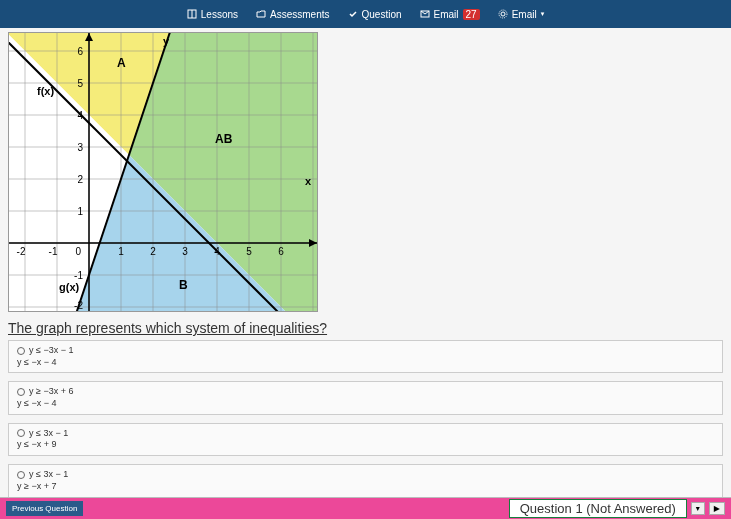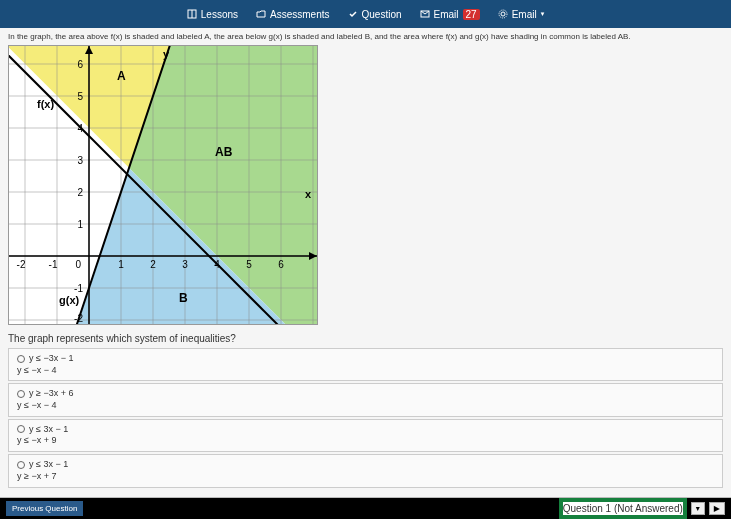--- a/index.html
+++ b/index.html
@@ -5,28 +5,28 @@
 * { margin: 0; padding: 0; box-sizing: border-box; }
 body { font-family: Arial, sans-serif; background: #f5f5f5; width: 731px; height: 519px; overflow: hidden; position: relative; }
 .topbar { background: #1a4d7a; height: 28px; display: flex; align-items: center; padding: 0 8px; gap: 18px; justify-content: center; }
 .topbar-item { color: white; font-size: 10px; display: flex; align-items: center; gap: 4px; cursor: pointer; }
 .topbar-item .ico { width: 10px; height: 10px; display: inline-block; }
 .badge { background: #d32f2f; color: white; font-size: 10px; padding: 0 3px; border-radius: 2px; }
 .caret { font-size: 7px; }
 .content { padding: 4px 8px; }
 .instr { font-size: 8px; color: #333; margin-bottom: 4px; }
 .graph-wrap { width: 310px; height: 280px; background: white; position: relative; border: 1px solid #999; }
-.question { font-size: 10px; color: #333; margin: 8px 0 4px; }
-.options { display: flex; flex-direction: column; gap: 2px; }
+.question { font-size: 14px; color: #333; margin: 8px 0 4px; text-decoration: underline; }
+.options { display: flex; flex-direction: column; gap: 8px; }
 .opt { border: 1px solid #ccc; background: #fafafa; padding: 4px 8px; font-size: 9px; color: #333; line-height: 1.3; cursor: pointer; }
 .opt .radio { display: inline-block; width: 8px; height: 8px; border: 1px solid #666; border-radius: 50%; margin-right: 4px; vertical-align: middle; }
-.bottombar { position: absolute; bottom: 0; left: 0; right: 0; height: 22px; background: #000000; border-top: 1px solid #bbb; display: flex; align-items: center; justify-content: space-between; padding: 0 6px; }
+.bottombar { position: absolute; bottom: 0; left: 0; right: 0; height: 22px; background: #ec4899; border-top: 1px solid #bbb; display: flex; align-items: center; justify-content: space-between; padding: 0 6px; }
 .btn-prev { background: #2a5a8a; color: white; font-size: 8px; padding: 3px 6px; border: none; cursor: pointer; }
 .qnav { display: flex; align-items: center; gap: 4px; }
-.qnav-label { font-size: 10px; color: #333; border: 4px solid #15803d; padding: 1px 0; background: white; }
+.qnav-label { font-size: 13px; color: #333; border: 1px solid #15803d; padding: 1px 10px; background: white; }
 .qnav-btn { font-size: 8px; padding: 1px 4px; border: 1px solid #aaa; background: #f0f0f0; cursor: pointer; }
 svg text { font-family: Arial; }
 </style>
 </head>
 <body>
 
 <div class="topbar">
   <div class="topbar-item">
     <span class="ico">
       <svg viewBox="0 0 10 10">
@@ -68,21 +68,20 @@
           <circle cx="5" cy="5" r="2" fill="none" stroke="white"></circle>
           <circle cx="5" cy="5" r="4" fill="none" stroke="white" stroke-dasharray="1 1"></circle>
         </svg>
     </span>
     <span>Email</span>
     <span class="caret">▾</span>
   </div>
 </div>
 
 <div class="content">
-  <div class="instr">In the graph, the area above f(x) is shaded and labeled A, the area below g(x) is shaded and labeled B, and the area where f(x) and g(x) have shading in common is labeled AB.</div>
 
   <div class="graph-wrap">
     <svg width="308" height="278" viewBox="0 0 308 278">
 
       <defs>
         <clipPath id="clip">
             <rect x="0" y="0" width="308" height="278"></rect>
           </clipPath>
       </defs>
       <g clip-path="url(#clip)">

